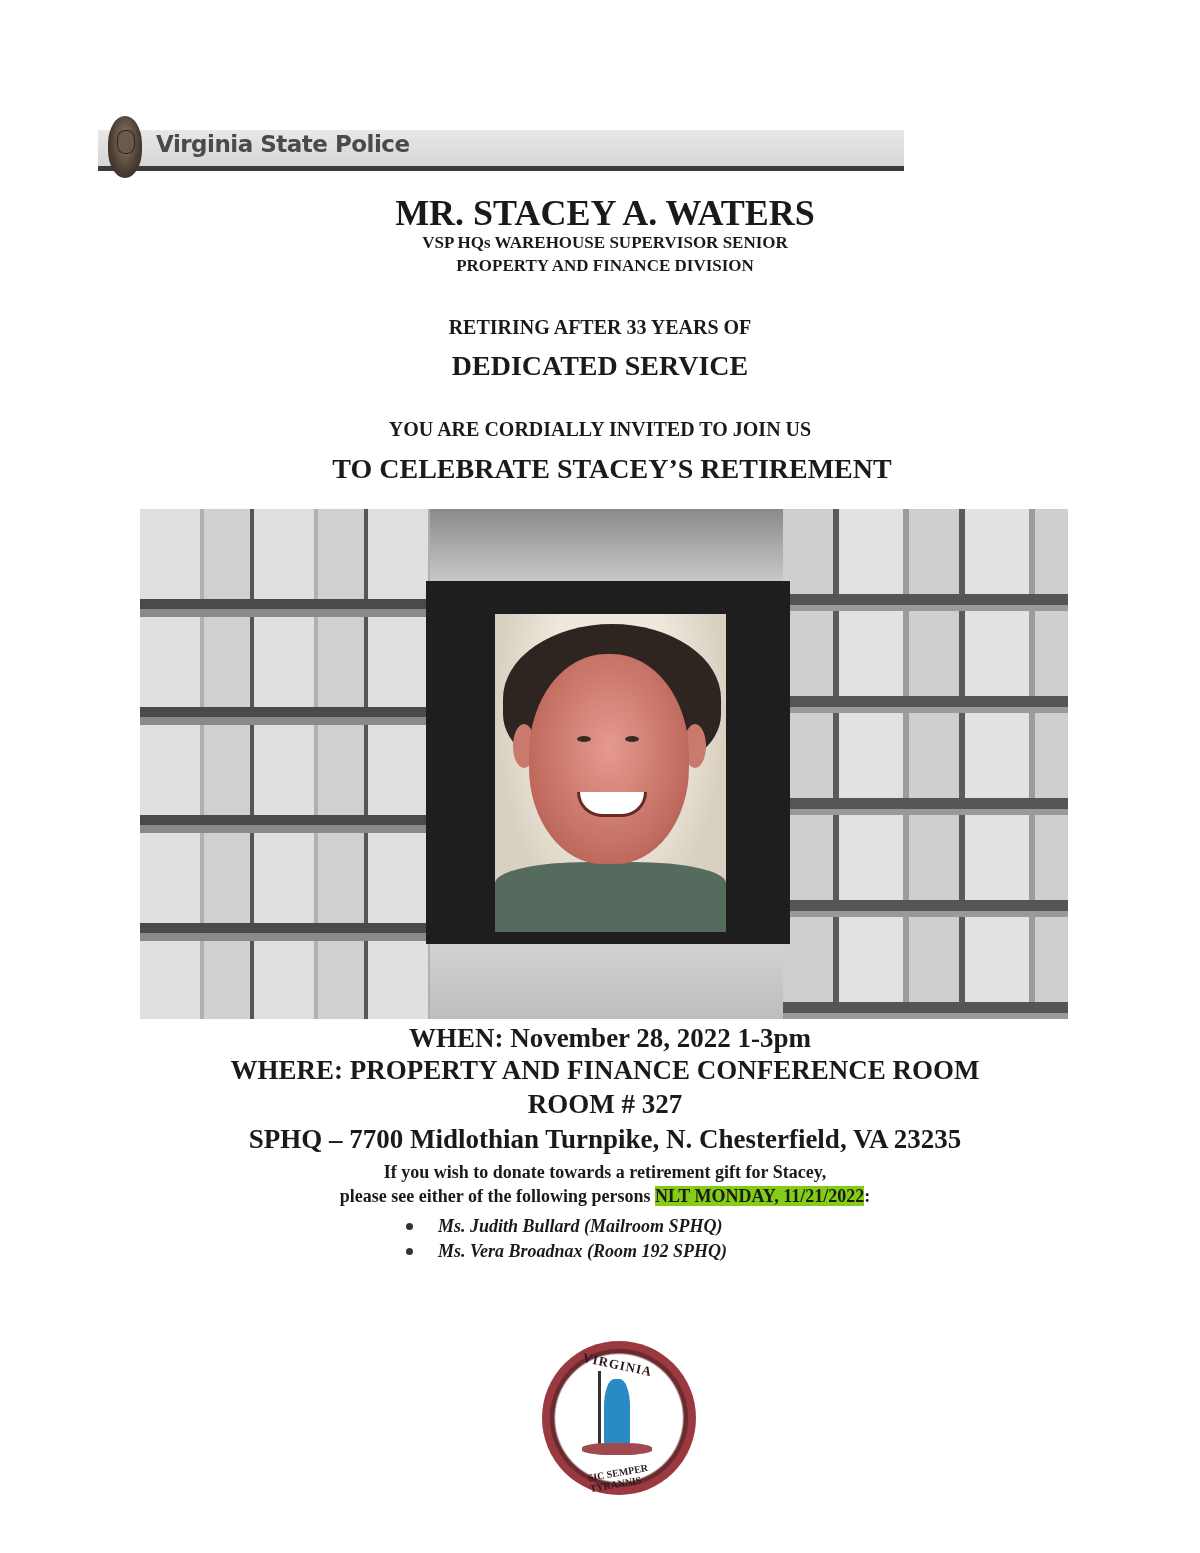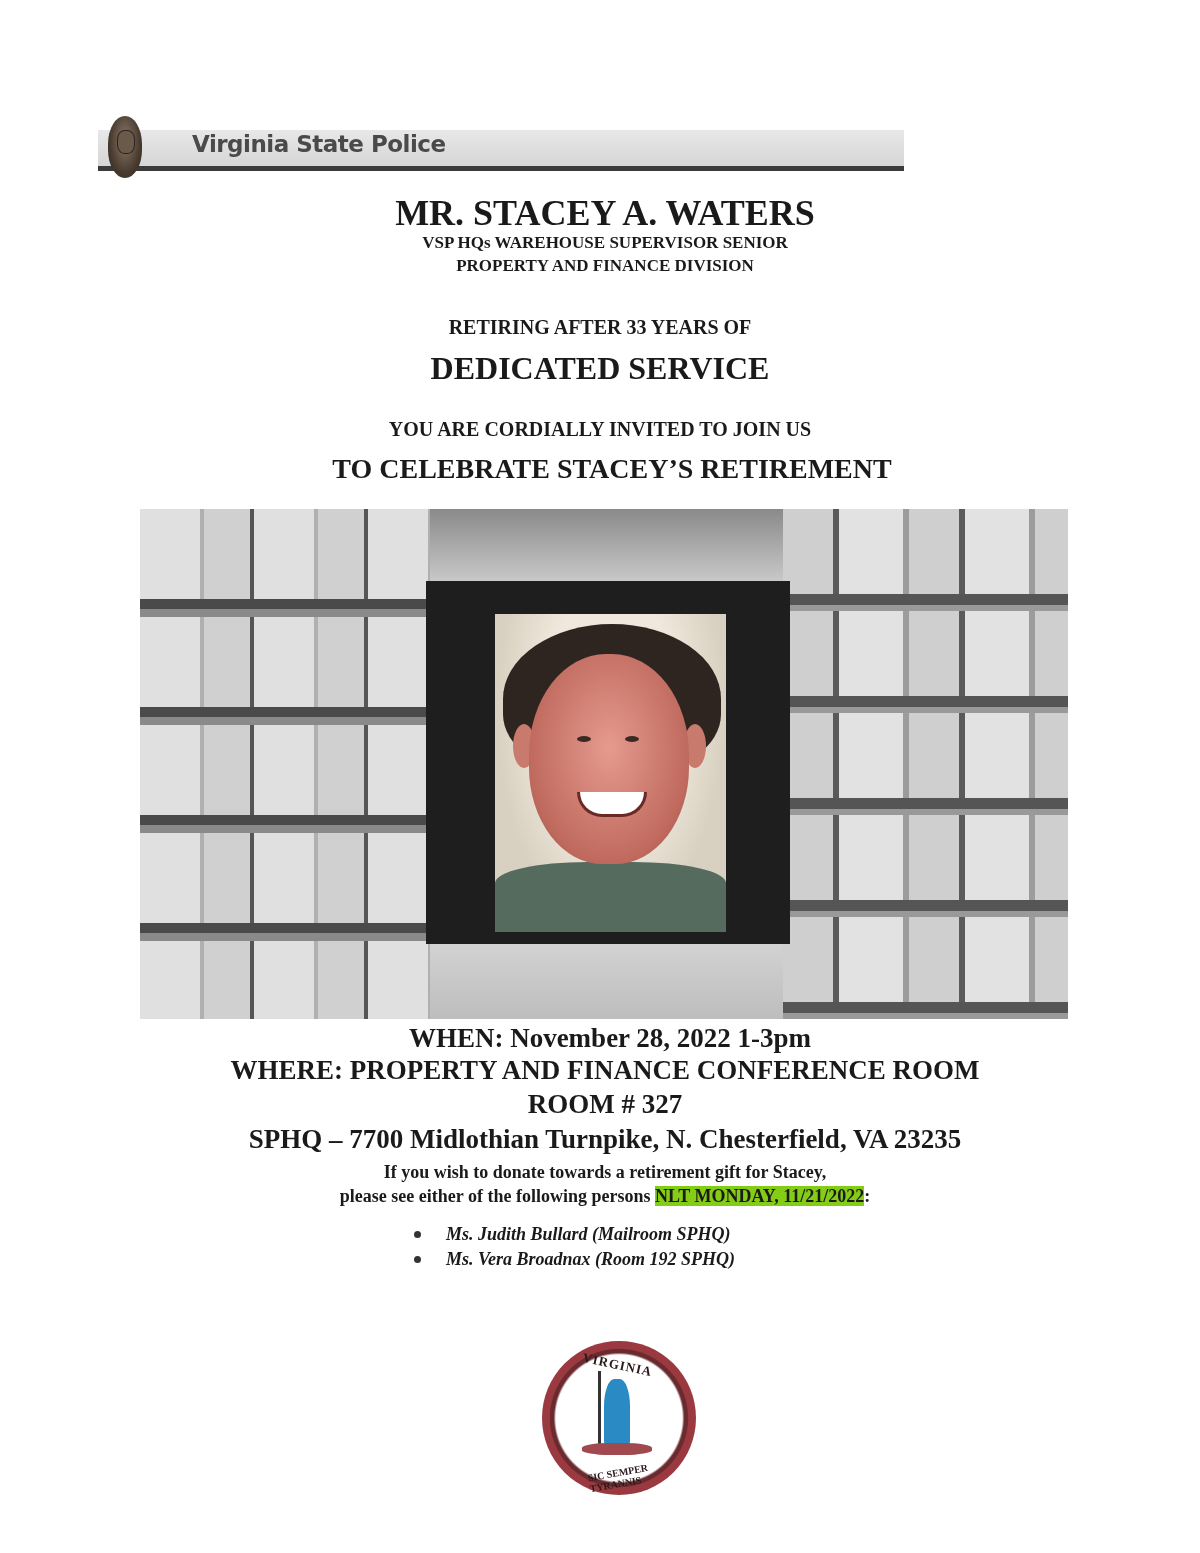--- a/index.html
+++ b/index.html
@@ -17,28 +17,28 @@
     border-radius: 50% / 45%;
     background: radial-gradient(ellipse at 50% 40%, #8a7a6a, #4a3c30 60%, #2a2420);
   }
   .badge::after {
     content: ""; position: absolute; left: 9px; top: 14px; width: 16px; height: 22px;
     border-radius: 40%; background: #6a5a4a; border: 1px solid #2a2420;
   }
   .agency {
     position: absolute; left: 156px; top: 131px;
     font-family: "DejaVu Sans", sans-serif; font-weight: bold; font-size: 23px;
-    color: #4a4a4a; letter-spacing: -0.5px; margin-left: 36px;
+    color: #4a4a4a; letter-spacing: -0.5px;
   }
   .center { position: absolute; left: 0; width: 1200px; text-align: center; font-weight: bold; }
   .name { top: 192px; font-size: 36px; left: 5px; }
   .sub1 { top: 233px; font-size: 17px; left: 5px; }
   .sub2 { top: 256px; font-size: 17px; left: 5px; }
   .retire1 { top: 316px; font-size: 20px; }
-  .retire2 { top: 350px; font-size: 32px; }
+  .retire2 { top: 350px; font-size: 28px; }
   .invite1 { top: 418px; font-size: 20px; }
   .invite2 { top: 453px; font-size: 28px; left: 12px; }
 
   .photo-area {
     position: absolute; left: 140px; top: 509px; width: 928px; height: 510px;
     background:
       linear-gradient(90deg, #5a5a5a 0 3%, #c8c8c8 3% 10%, #7a7a7a 10% 13%, #d8d8d8 13% 20%, #6a6a6a 20% 22%, #bdbdbd 22% 30%),
       #9a9a9a;
     overflow: hidden;
   }
@@ -80,21 +80,21 @@
 
   .when { top: 1023px; font-size: 27px; left: 10px; }
   .where { top: 1055px; font-size: 27px; left: 5px; }
   .room { top: 1089px; font-size: 27px; left: 5px; }
   .address { top: 1124px; font-size: 27px; left: 5px; }
   .donate1 { top: 1162px; font-size: 18px; left: 5px; }
   .donate2 { top: 1186px; font-size: 18px; left: 5px; }
   .highlight { background: #84cc16; }
 
   .persons {
-    position: absolute; left: 400px; top: 1210px; margin: 12px; padding: 0; list-style: none;
+    position: absolute; left: 400px; top: 1210px; margin: 4px; padding: 0; list-style: none;
     font-weight: bold; font-style: italic; font-size: 18px;
   }
   .persons li { position: relative; padding-left: 34px; line-height: 24.5px; }
   .persons li::before {
     content: ""; position: absolute; left: 2px; top: 9px; width: 7px; height: 7px;
     border-radius: 50%; background: #333;
   }
 
   .seal {
     position: absolute; left: 542px; top: 1341px; width: 154px; height: 154px; border-radius: 50%;

